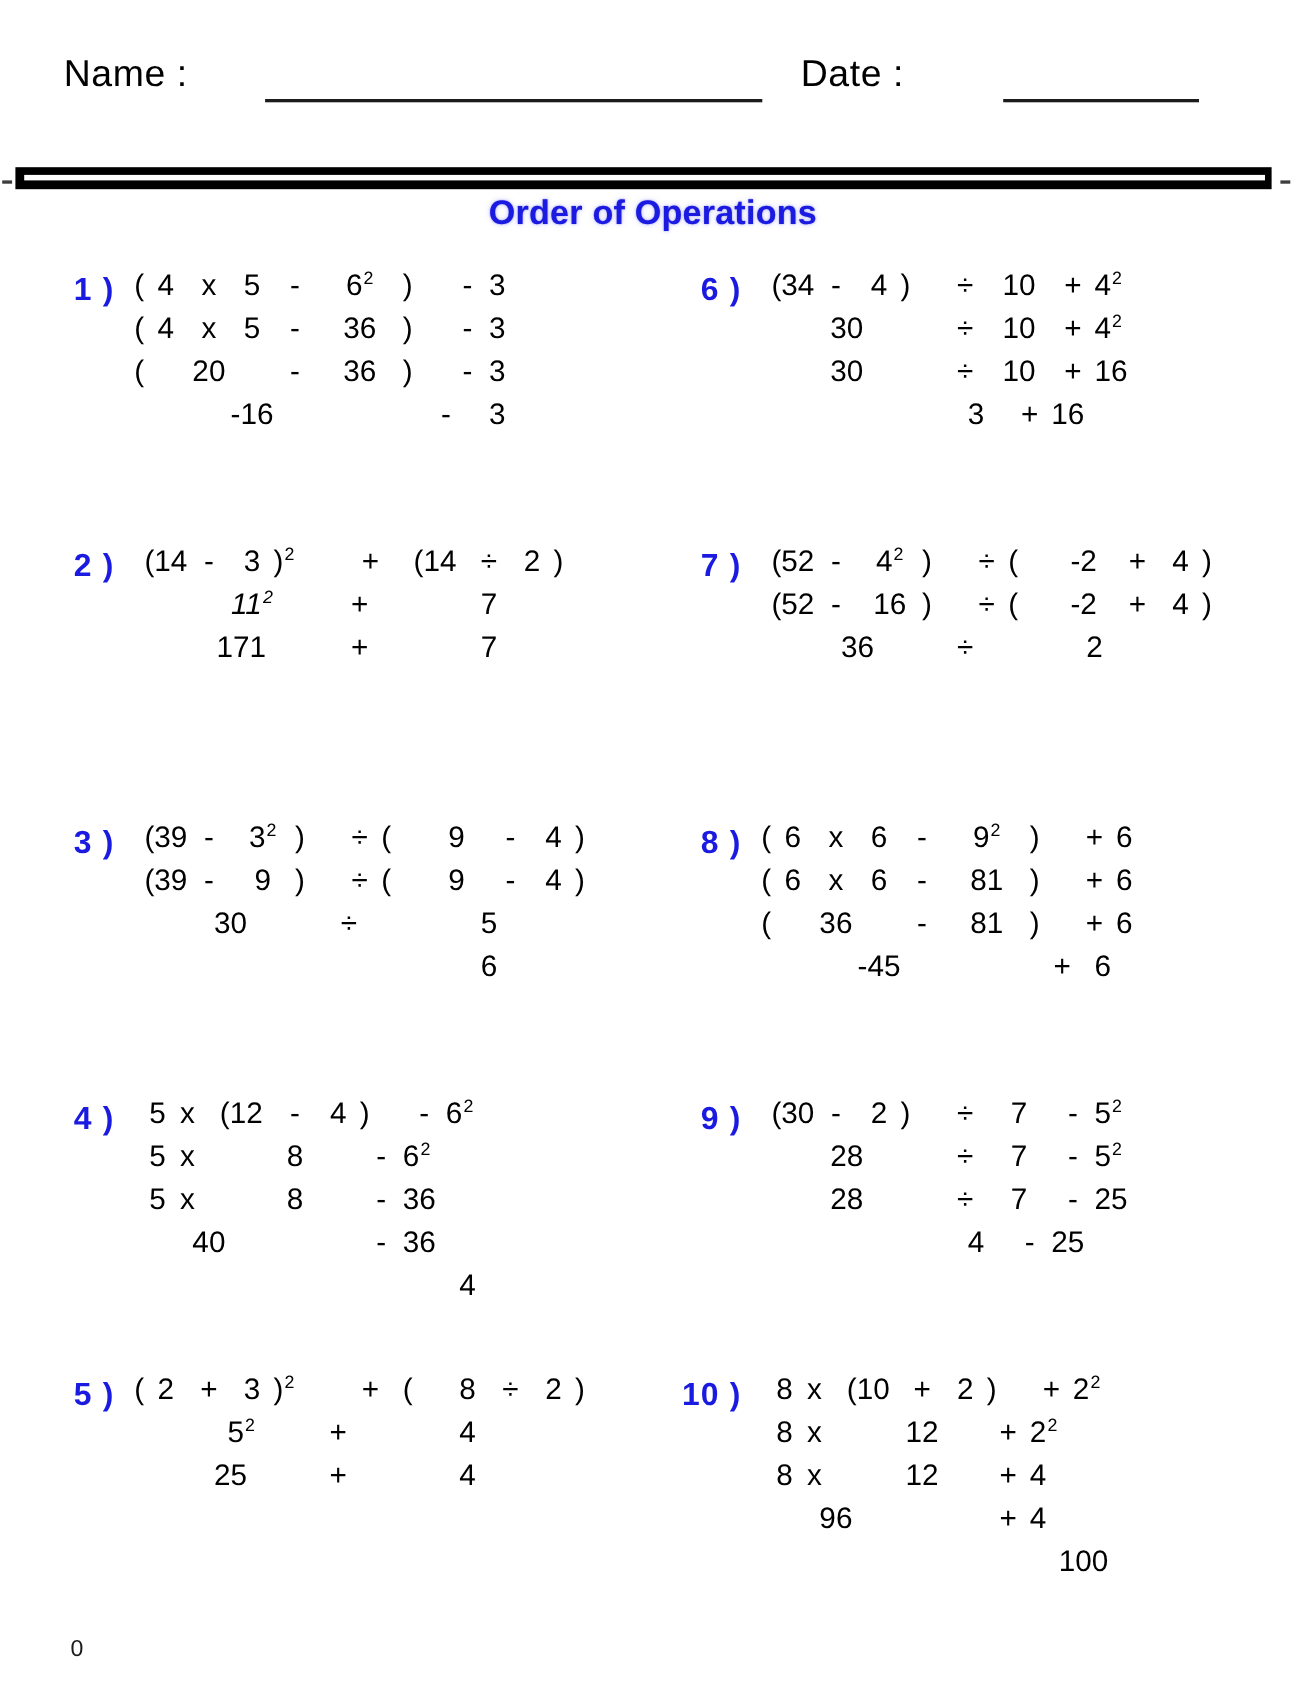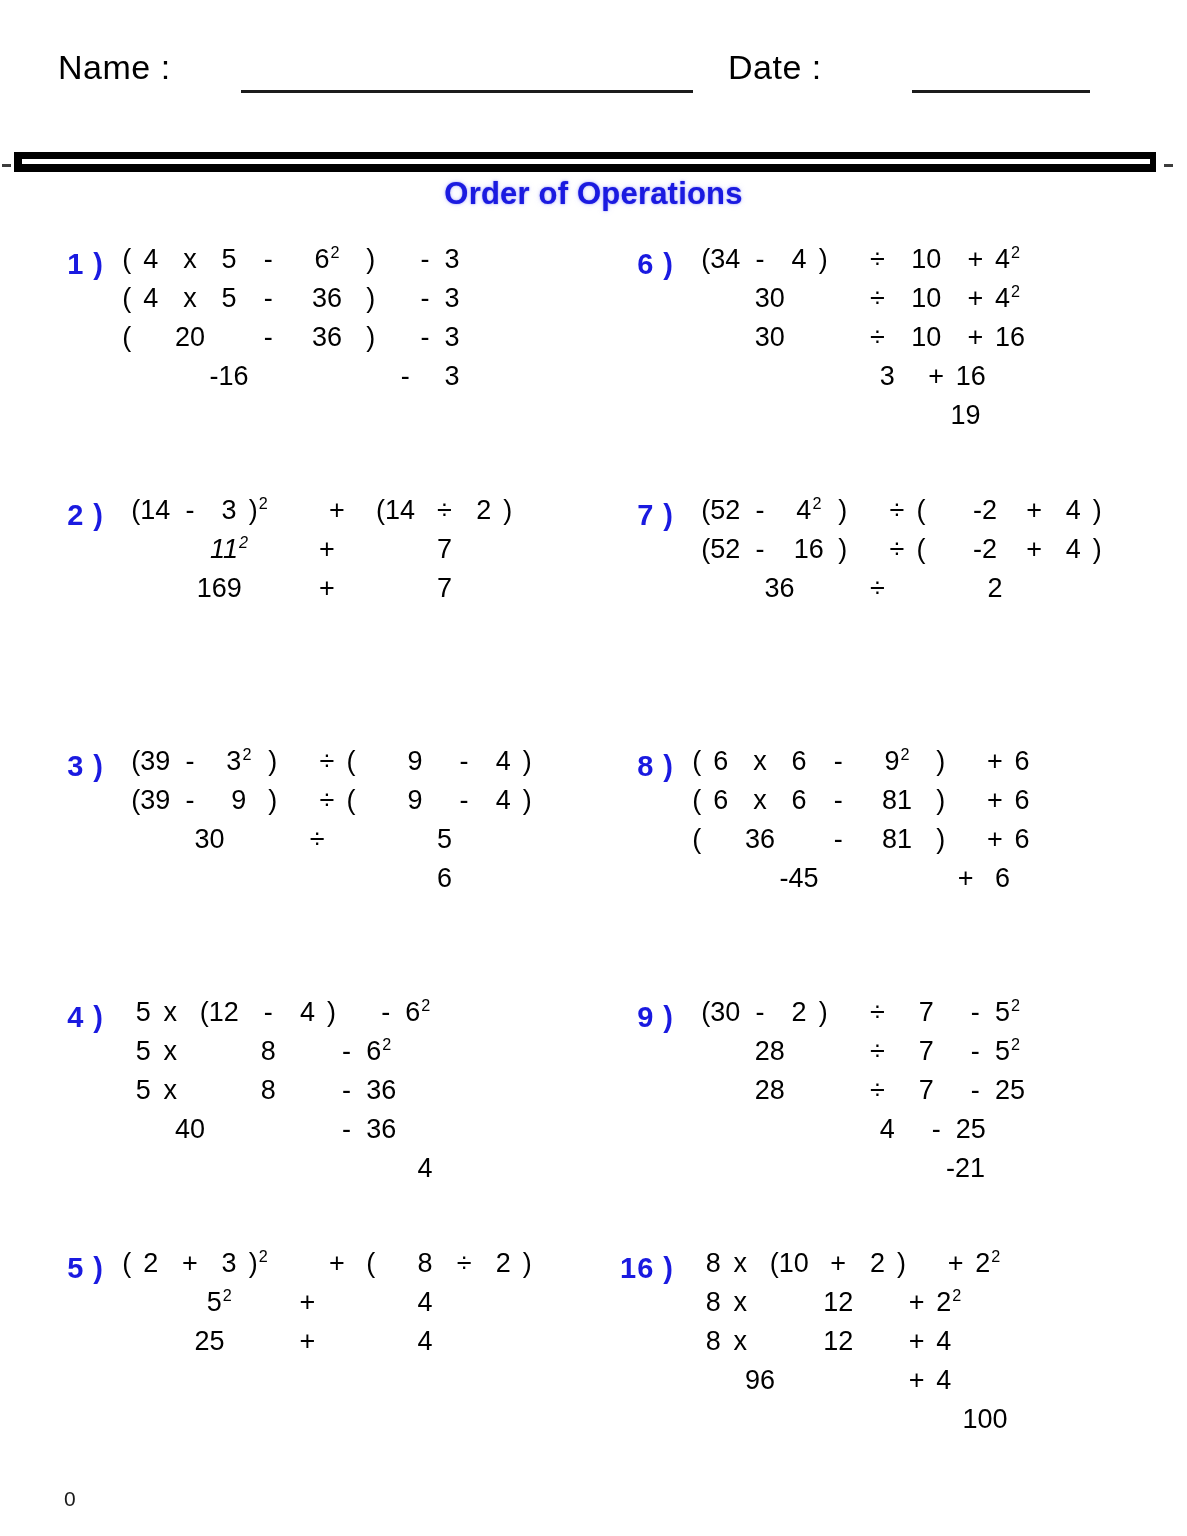--- a/index.html
+++ b/index.html
@@ -260,21 +260,21 @@
           <div class="pline">
             <div class="tok" style="grid-column: span 4;"></div>
             <div class="tok" style="grid-column: span 6; font-style: italic;">11<sup>2</sup></div>
             <div class="tok" style="grid-column: span 4;">+</div>
             <div class="tok" style="grid-column: span 2;"></div>
             <div class="tok" style="grid-column: span 4;">7</div>
             <div class="tok" style="grid-column: span 4;"></div>
           </div>
           <div class="pline">
             <div class="tok" style="grid-column: span 3;"></div>
-            <div class="tok" style="grid-column: span 7;">169</div>
+            <div class="tok" style="grid-column: span 7;">171</div>
             <div class="tok" style="grid-column: span 4;">+</div>
             <div class="tok" style="grid-column: span 2;"></div>
             <div class="tok" style="grid-column: span 4;">7</div>
             <div class="tok" style="grid-column: span 4;"></div>
           </div>
         </div>
       </div>
       <div class="problem">
         <div class="prob-num">3 )</div>
         <div class="prob-body">
@@ -423,24 +423,20 @@
             <div class="tok" style="grid-column: span 3;">10</div>
             <div class="tok" style="grid-column: span 2;">+</div>
             <div class="tok l" style="grid-column: span 4;">16</div>
           </div>
           <div class="pline">
             <div class="tok" style="grid-column: span 10;"></div>
             <div class="tok" style="grid-column: span 3;">3</div>
             <div class="tok" style="grid-column: span 2;">+</div>
             <div class="tok l" style="grid-column: span 4;">16</div>
           </div>
-          <div class="pline">
-            <div class="tok" style="grid-column: span 13;"></div>
-            <div class="tok" style="grid-column: span 5;">19</div>
-          </div>
         </div>
       </div>
       <div class="problem">
         <div class="prob-num">7 )</div>
         <div class="prob-body">
           <div class="pline">
             <div class="tok r" style="grid-column: span 4;">(52</div>
             <div class="tok" style="grid-column: span 2;">-</div>
             <div class="tok" style="grid-column: span 3;">4<sup>2</sup></div>
             <div class="tok l" style="grid-column: span 2;">)</div>
@@ -545,28 +541,24 @@
             <div class="tok" style="grid-column: span 3;">7</div>
             <div class="tok" style="grid-column: span 2;">-</div>
             <div class="tok l" style="grid-column: span 4;">25</div>
           </div>
           <div class="pline">
             <div class="tok" style="grid-column: span 10;"></div>
             <div class="tok" style="grid-column: span 3;">4</div>
             <div class="tok" style="grid-column: span 2;">-</div>
             <div class="tok l" style="grid-column: span 4;">25</div>
           </div>
-          <div class="pline">
-            <div class="tok" style="grid-column: span 13;"></div>
-            <div class="tok" style="grid-column: span 5;">-21</div>
-          </div>
-        </div>
-      </div>
-      <div class="problem">
-        <div class="prob-num">16 )</div>
+        </div>
+      </div>
+      <div class="problem">
+        <div class="prob-num">10 )</div>
         <div class="prob-body">
           <div class="pline">
             <div class="tok r" style="grid-column: span 3;">8</div>
             <div class="tok" style="grid-column: span 2;">x</div>
             <div class="tok" style="grid-column: span 3;">(10</div>
             <div class="tok" style="grid-column: span 2;">+</div>
             <div class="tok" style="grid-column: span 2;">2</div>
             <div class="tok l" style="grid-column: span 2;">)</div>
             <div class="tok" style="grid-column: span 2;">+</div>
             <div class="tok l" style="grid-column: span 4;">2<sup>2</sup></div>

